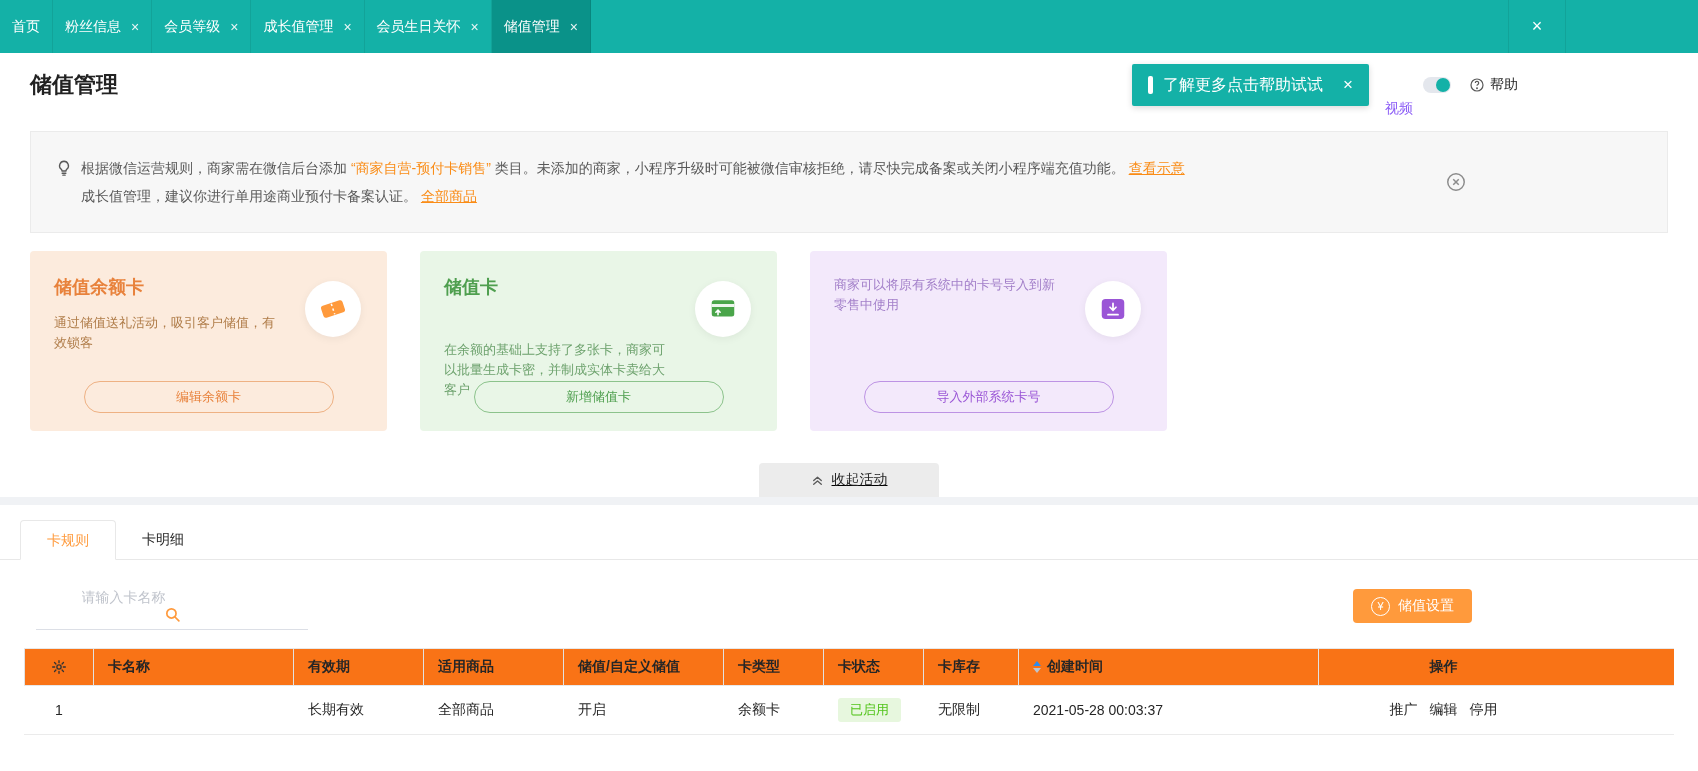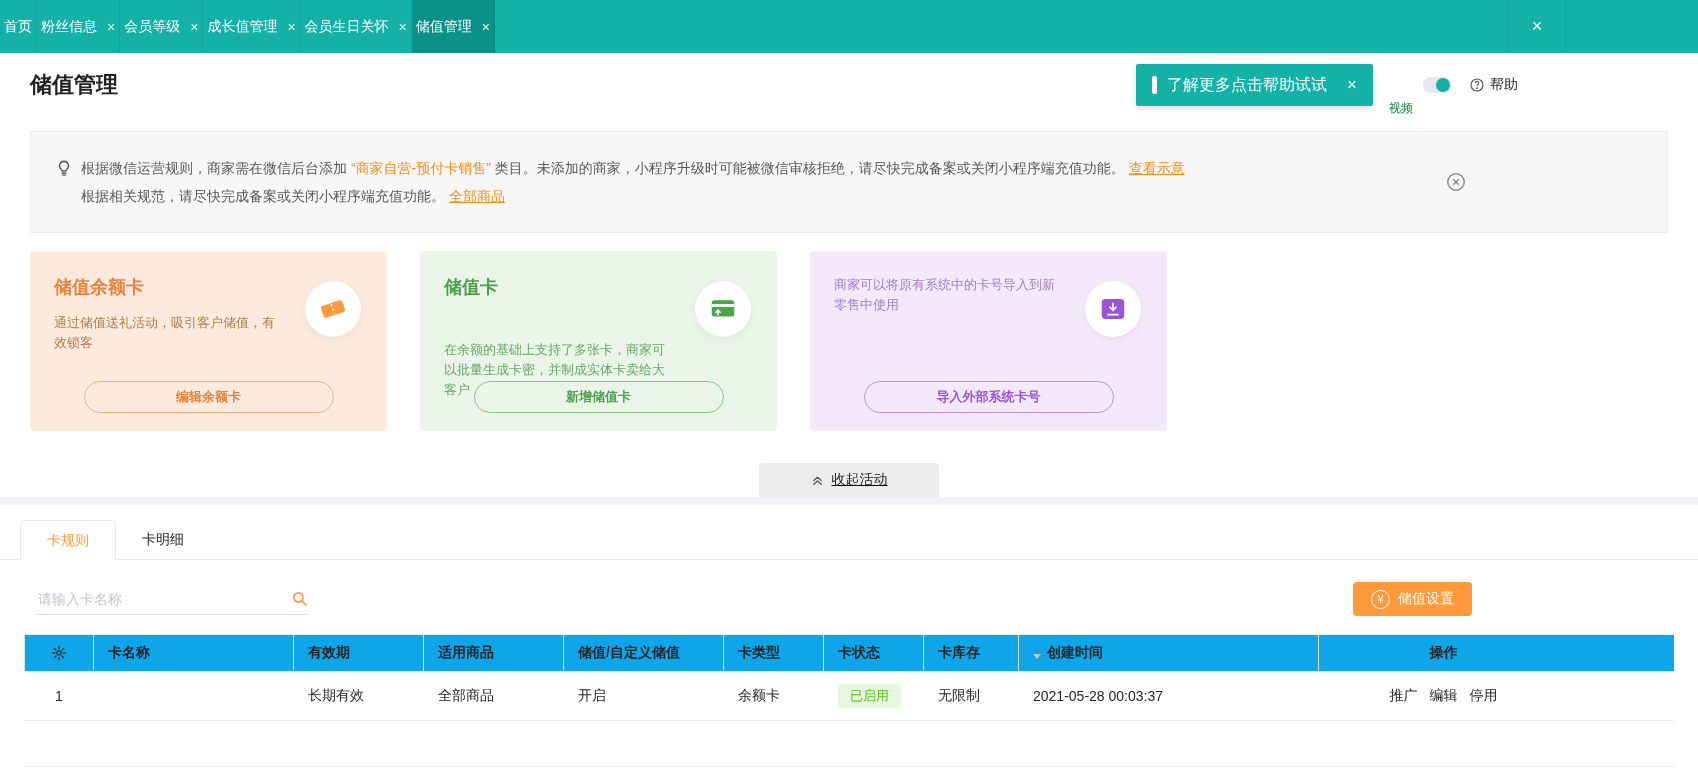--- a/index.html
+++ b/index.html
@@ -1,52 +1,52 @@
 <!DOCTYPE html>
 <html><head>
 <meta charset="utf-8">
 <style>
   html,body{margin:0;padding:0;}
   body{font-family:"Liberation Sans","DejaVu Sans",sans-serif;background:#fff;}
   .app{width:1698px;height:771px;background:#fff;overflow:hidden;position:relative;}
 
   
   .topbar{height:53px;background:#14b1a7;display:flex;align-items:stretch;color:#fff;}
-  .tab{display:flex;align-items:center;padding:0 4px;font-size:14px;cursor:pointer;border-right:1px solid rgba(0,0,0,0.08);white-space:nowrap;}
+  .tab{display:flex;align-items:center;padding:0 12px;font-size:14px;cursor:pointer;border-right:1px solid rgba(0,0,0,0.08);white-space:nowrap;}
   .tab .x{margin-left:10px;font-size:14px;opacity:.9;}
   .tab.active{background:#0a9289;}
   .topbar-spacer{flex:1;}
   .topbar-close{width:56px;display:flex;align-items:center;justify-content:center;font-size:18px;cursor:pointer;border-left:1px solid rgba(0,0,0,0.08);border-right:1px solid rgba(0,0,0,0.08);}
   .topbar-endpad{width:132px;}
 
   
   .page-header{height:64px;display:flex;align-items:center;padding:0 30px;}
   .page-header h1{font-size:22px;font-weight:700;color:#222;margin:0;}
   .header-right{margin-left:auto;display:flex;align-items:center;gap:10px;margin-right:150px;}
   .tip{background:#14b1a7;color:#fff;height:42px;display:flex;align-items:center;padding:0 16px;border-radius:2px;font-size:16px;box-shadow:0 2px 6px rgba(0,0,0,0.15);}
   .tip-flag{width:5px;height:18px;background:#fff;border-radius:2px;margin-right:10px;}
   .tip-close{margin-left:20px;font-size:17px;cursor:pointer;}
-  .hdr-label{font-size:12px;color:#15803d;margin-left:6px;margin-top:47px;}
+  .hdr-label{font-size:14px;color:#8b5cf6;margin-left:6px;margin-top:47px;}
   .switch{width:28px;height:16px;background:#e4e7ed;border-radius:8px;position:relative;display:inline-block;cursor:pointer;}
   .switch .knob{position:absolute;right:1px;top:1px;width:14px;height:14px;border-radius:50%;background:#14b1a7;}
   .help-group{display:flex;align-items:center;gap:5px;font-size:14px;color:#262626;cursor:pointer;margin-left:8px;}
 
   
   .notice{margin:14px 30px 0;background:#f7f7f7;border:1px solid #ebebeb;padding:22px 200px 22px 24px;position:relative;font-size:14px;color:#595959;line-height:28px;display:flex;}
   .bulb{flex:0 0 26px;padding-top:4px;}
   .em{color:#fa8c16;}
   .lnk{color:#fa8c16;text-decoration:underline;cursor:pointer;}
   .notice-close{position:absolute;right:200px;top:50%;transform:translateY(-50%);cursor:pointer;line-height:0;}
 
   
   .cards{display:flex;gap:33px;padding:18px 30px 0;}
   .card{width:357px;height:180px;border-radius:4px;padding:24px;position:relative;box-sizing:border-box;}
   .card h3{font-size:18px;font-weight:700;margin:0 0 14px;}
   .card p{font-size:13px;line-height:20px;margin:0;width:225px;}
-  .card .pill{position:absolute;bottom:18px;left:50%;transform:translateX(-50%);width:250px;height:32px;border-radius:16px;background:transparent;font-size:13px;display:flex;align-items:center;justify-content:center;cursor:pointer;font-weight:bold;}
+  .card .pill{position:absolute;bottom:18px;left:50%;transform:translateX(-50%);width:250px;height:32px;border-radius:16px;background:transparent;font-size:13px;display:flex;align-items:center;justify-content:center;cursor:pointer;}
   .icon-circle{position:absolute;right:26px;top:30px;width:56px;height:56px;background:#fff;border-radius:50%;display:flex;align-items:center;justify-content:center;box-shadow:0 2px 8px rgba(0,0,0,0.06);}
   .card.c-orange{background:#fcebdd;}
   .card.c-orange h3,.card.c-orange .pill{color:#e8823c;}
   .card.c-orange p{color:#b07d4a;}
   .card.c-orange .pill{border:1px solid #eeb183;}
   .card.c-green{background:#e9f6e7;}
   .card.c-green h3,.card.c-green .pill{color:#4f9f4f;}
   .card.c-green p{color:#6da26d;margin-top:41px;}
   .card.c-green .pill{border:1px solid #8cc38c;}
   .card.c-purple{background:#f3e9fb;}
@@ -58,30 +58,30 @@
   .collapse-wrap{display:flex;justify-content:center;margin-top:32px;text-decoration:underline;}
   .collapse-btn{width:180px;height:34px;background:#ececec;display:flex;align-items:center;justify-content:center;gap:8px;font-size:14px;color:#262626;border-radius:4px 4px 0 0;cursor:pointer;}
   .gray-strip{height:8px;background:#f0f2f5;}
 
   
   .panel{background:#fff;padding-top:14px;}
   .ptabs{display:flex;padding-left:20px;border-bottom:1px solid #e8e8e8;height:40px;align-items:flex-end;}
   .ptab{padding:0 26px;line-height:39px;font-size:14px;color:#262626;cursor:pointer;}
   .ptab.active{border:1px solid #e8e8e8;border-bottom:1px solid #fff;border-radius:4px 4px 0 0;color:#ff9a3c;margin-bottom:-1px;background:#fff;line-height:38px;}
   .toolbar{display:flex;align-items:center;justify-content:space-between;padding:22px 36px 18px;}
-  .search{position:relative;width:272px;border-bottom:1px solid #dcdfe6;display:flex;align-items:center;padding:6px 0;}
+  .search{position:relative;width:272px;border-bottom:1px solid #dcdfe6;display:flex;align-items:center;padding:6px 0;flex-direction:column;}
   .search input{border:none;outline:none;font-size:14px;flex:1;color:#333;background:transparent;}
   .search input::placeholder{color:#c0c4cc;}
   .search .mag{line-height:0;cursor:pointer;}
   .settings-btn{background:#ff9a3c;color:#fff;height:34px;padding:0 18px;border-radius:4px;display:flex;align-items:center;gap:8px;font-size:14px;border:none;cursor:pointer;margin-right:190px;}
   .yen{width:17px;height:17px;border:1px solid #fff;border-radius:50%;display:flex;align-items:center;justify-content:center;font-size:11px;}
 
   
   .table{margin:0 24px;font-size:14px;}
-  .thead{display:flex;background:#0ea5e9;border-top:1px solid #e8e8e8;border-bottom:1px solid #e8e8e8;height:36px;align-items:stretch;font-weight:700;color:#262626;}
+  .thead{display:flex;background:#f97316;border-top:1px solid #e8e8e8;border-bottom:1px solid #e8e8e8;height:36px;align-items:stretch;font-weight:700;color:#262626;}
   .th{padding:0 14px;border-right:1px solid #e2e2e2;display:flex;align-items:center;box-sizing:border-box;}
   .th:first-child{border-left:1px solid #e2e2e2;}
   .trow{display:flex;align-items:center;height:48px;border-bottom:1px solid #ebebeb;color:#262626;}
   .td{padding:0 14px;box-sizing:border-box;display:flex;align-items:center;}
   .w-idx{width:70px;justify-content:center;}
   .w-name{width:200px;}
   .w-valid{width:130px;}
   .w-prod{width:140px;}
   .w-custom{width:160px;}
   .w-type{width:100px;}
@@ -162,21 +162,21 @@
         </svg>
     </span>
     <div>
       <div>
         <span>根据微信运营规则，商家需在微信后台添加</span>
         <span class="em">“商家自营-预付卡销售”</span>
         <span>类目。未添加的商家，小程序升级时可能被微信审核拒绝，请尽快完成备案或关闭小程序端充值功能。</span>
         <span class="lnk">查看示意</span>
       </div>
       <div>
-        <span>根据相关规范，请尽快完成备案或关闭小程序端充值功能。</span>
+        <span>成长值管理，建议你进行单用途商业预付卡备案认证。</span>
         <span class="lnk">全部商品</span>
       </div>
     </div>
     <span class="notice-close">
       <svg width="22" height="22" viewBox="0 0 24 24" fill="none" stroke="#8c8c8c" stroke-width="1.6">
           <circle cx="12" cy="12" r="9"></circle>
           <path d="M9 9l6 6M15 9l-6 6"></path>
         </svg>
     </span>
   </div>

